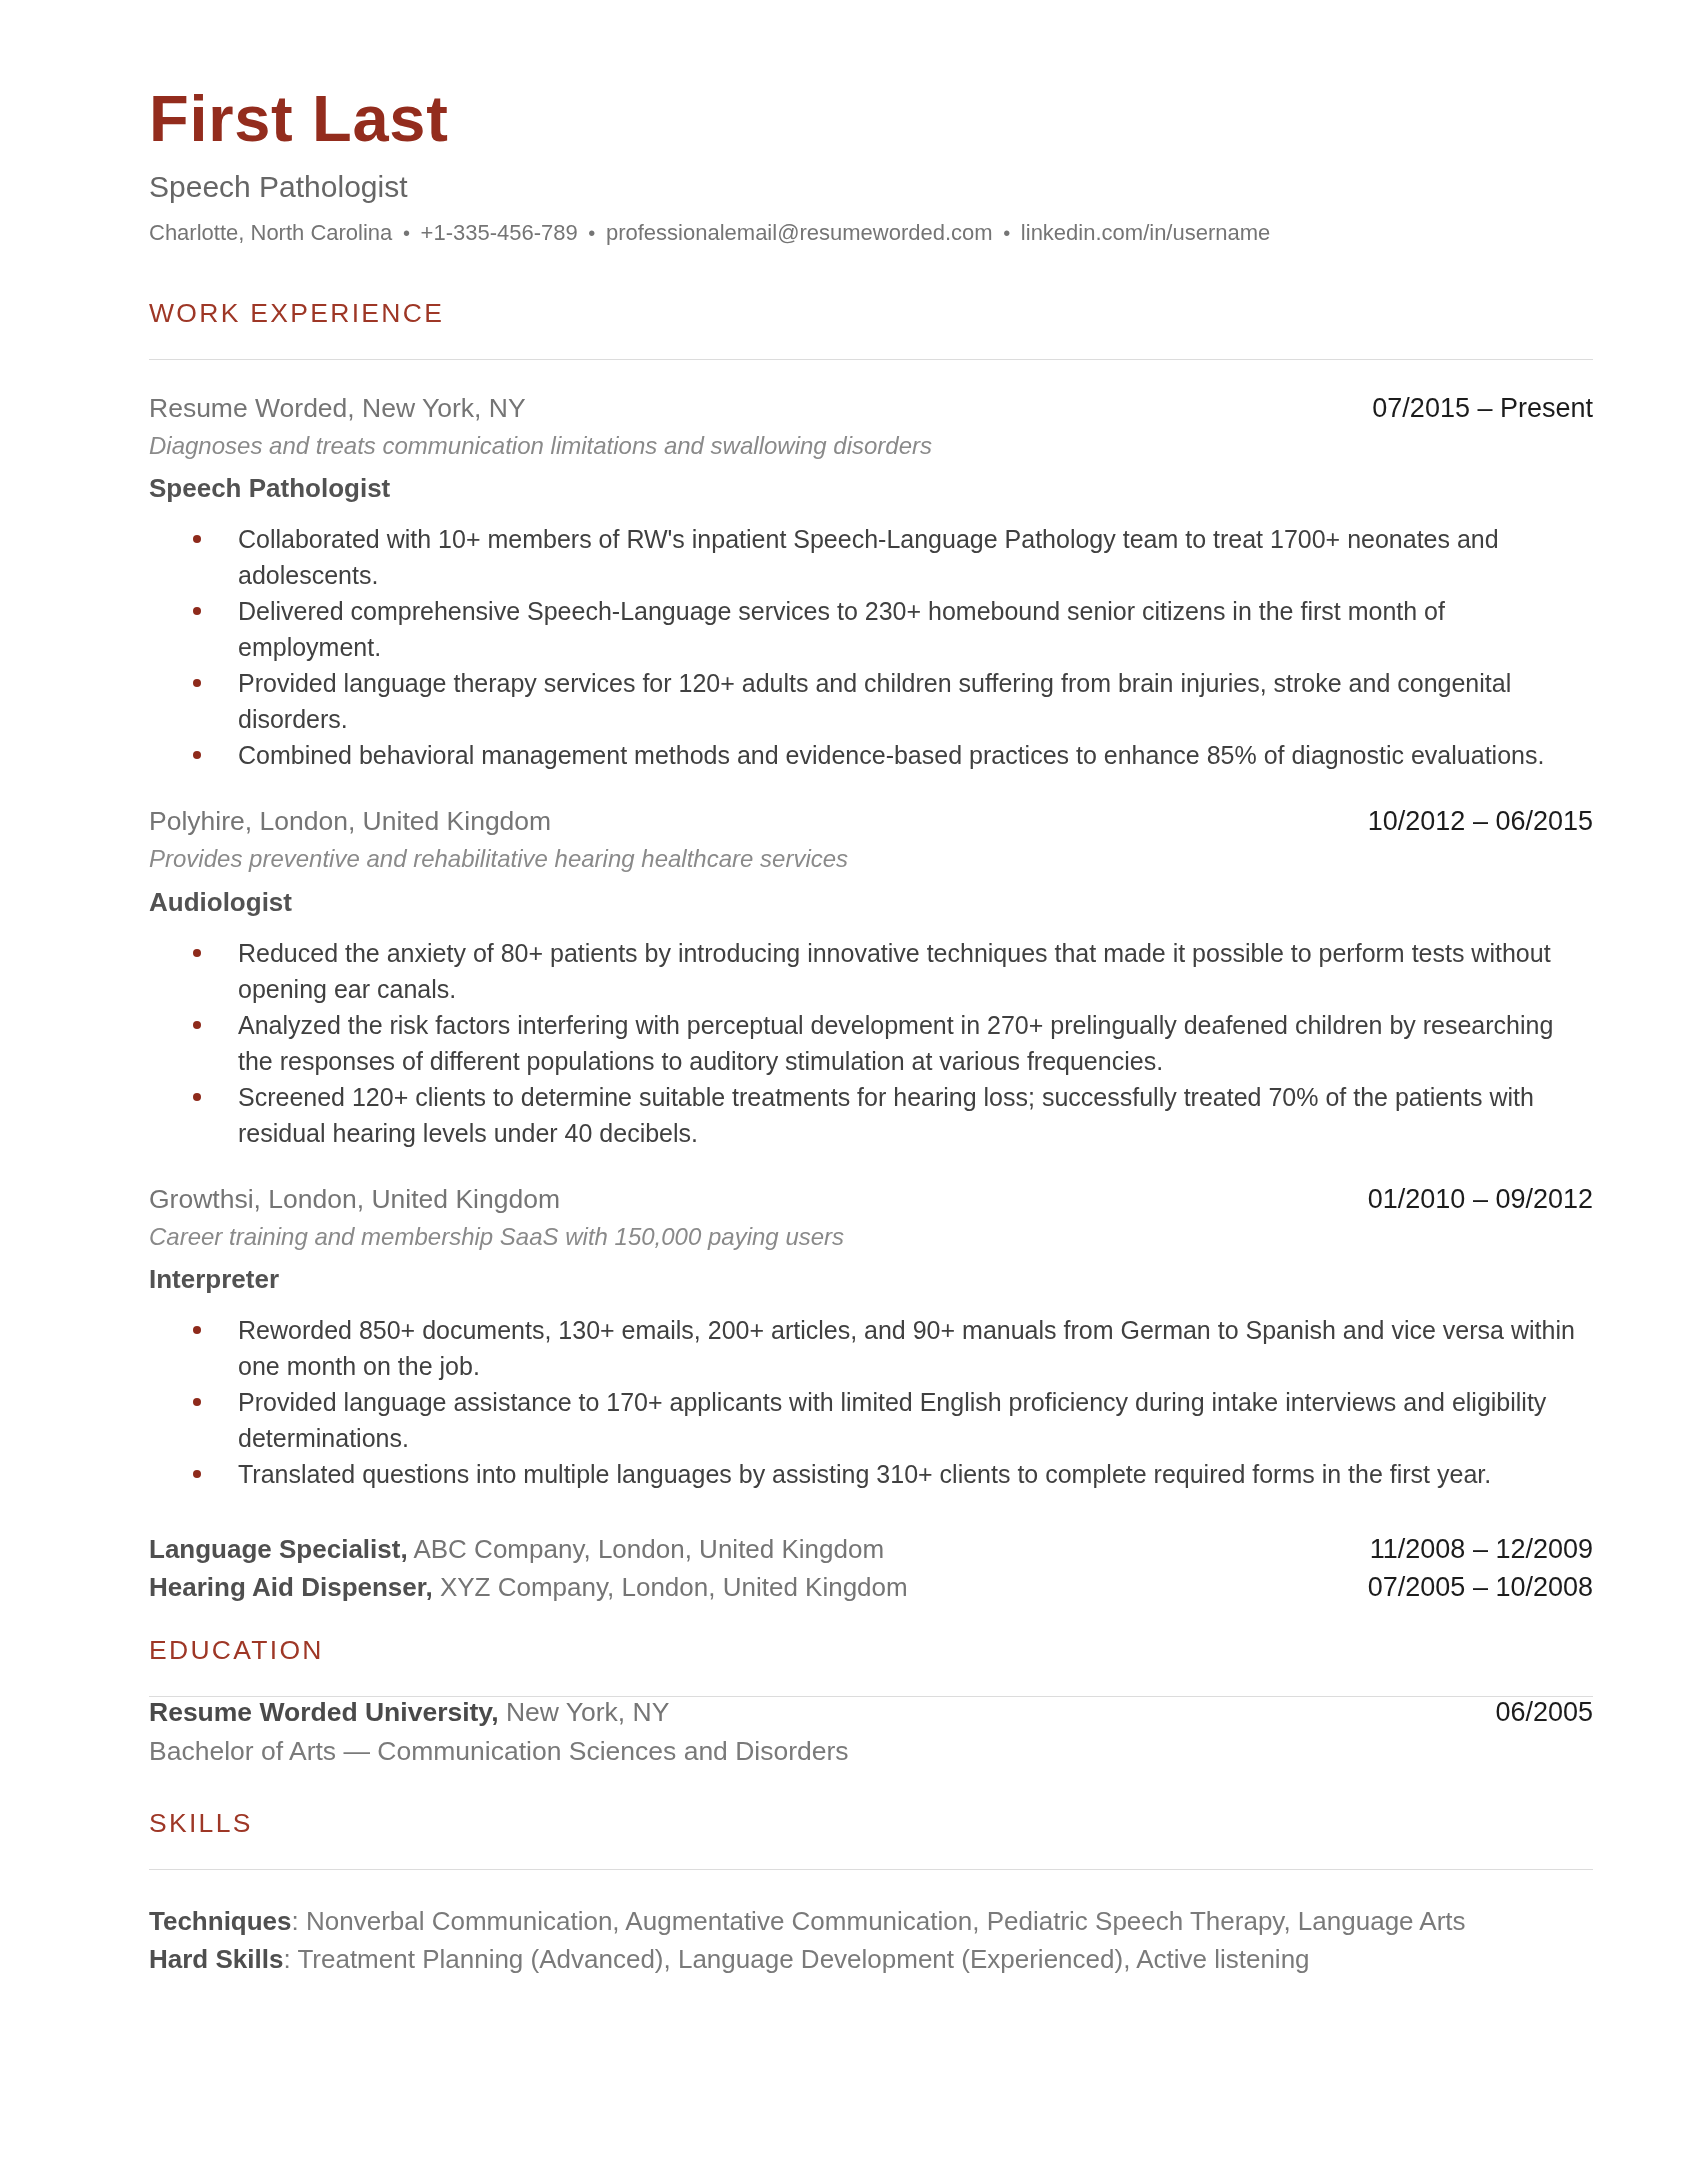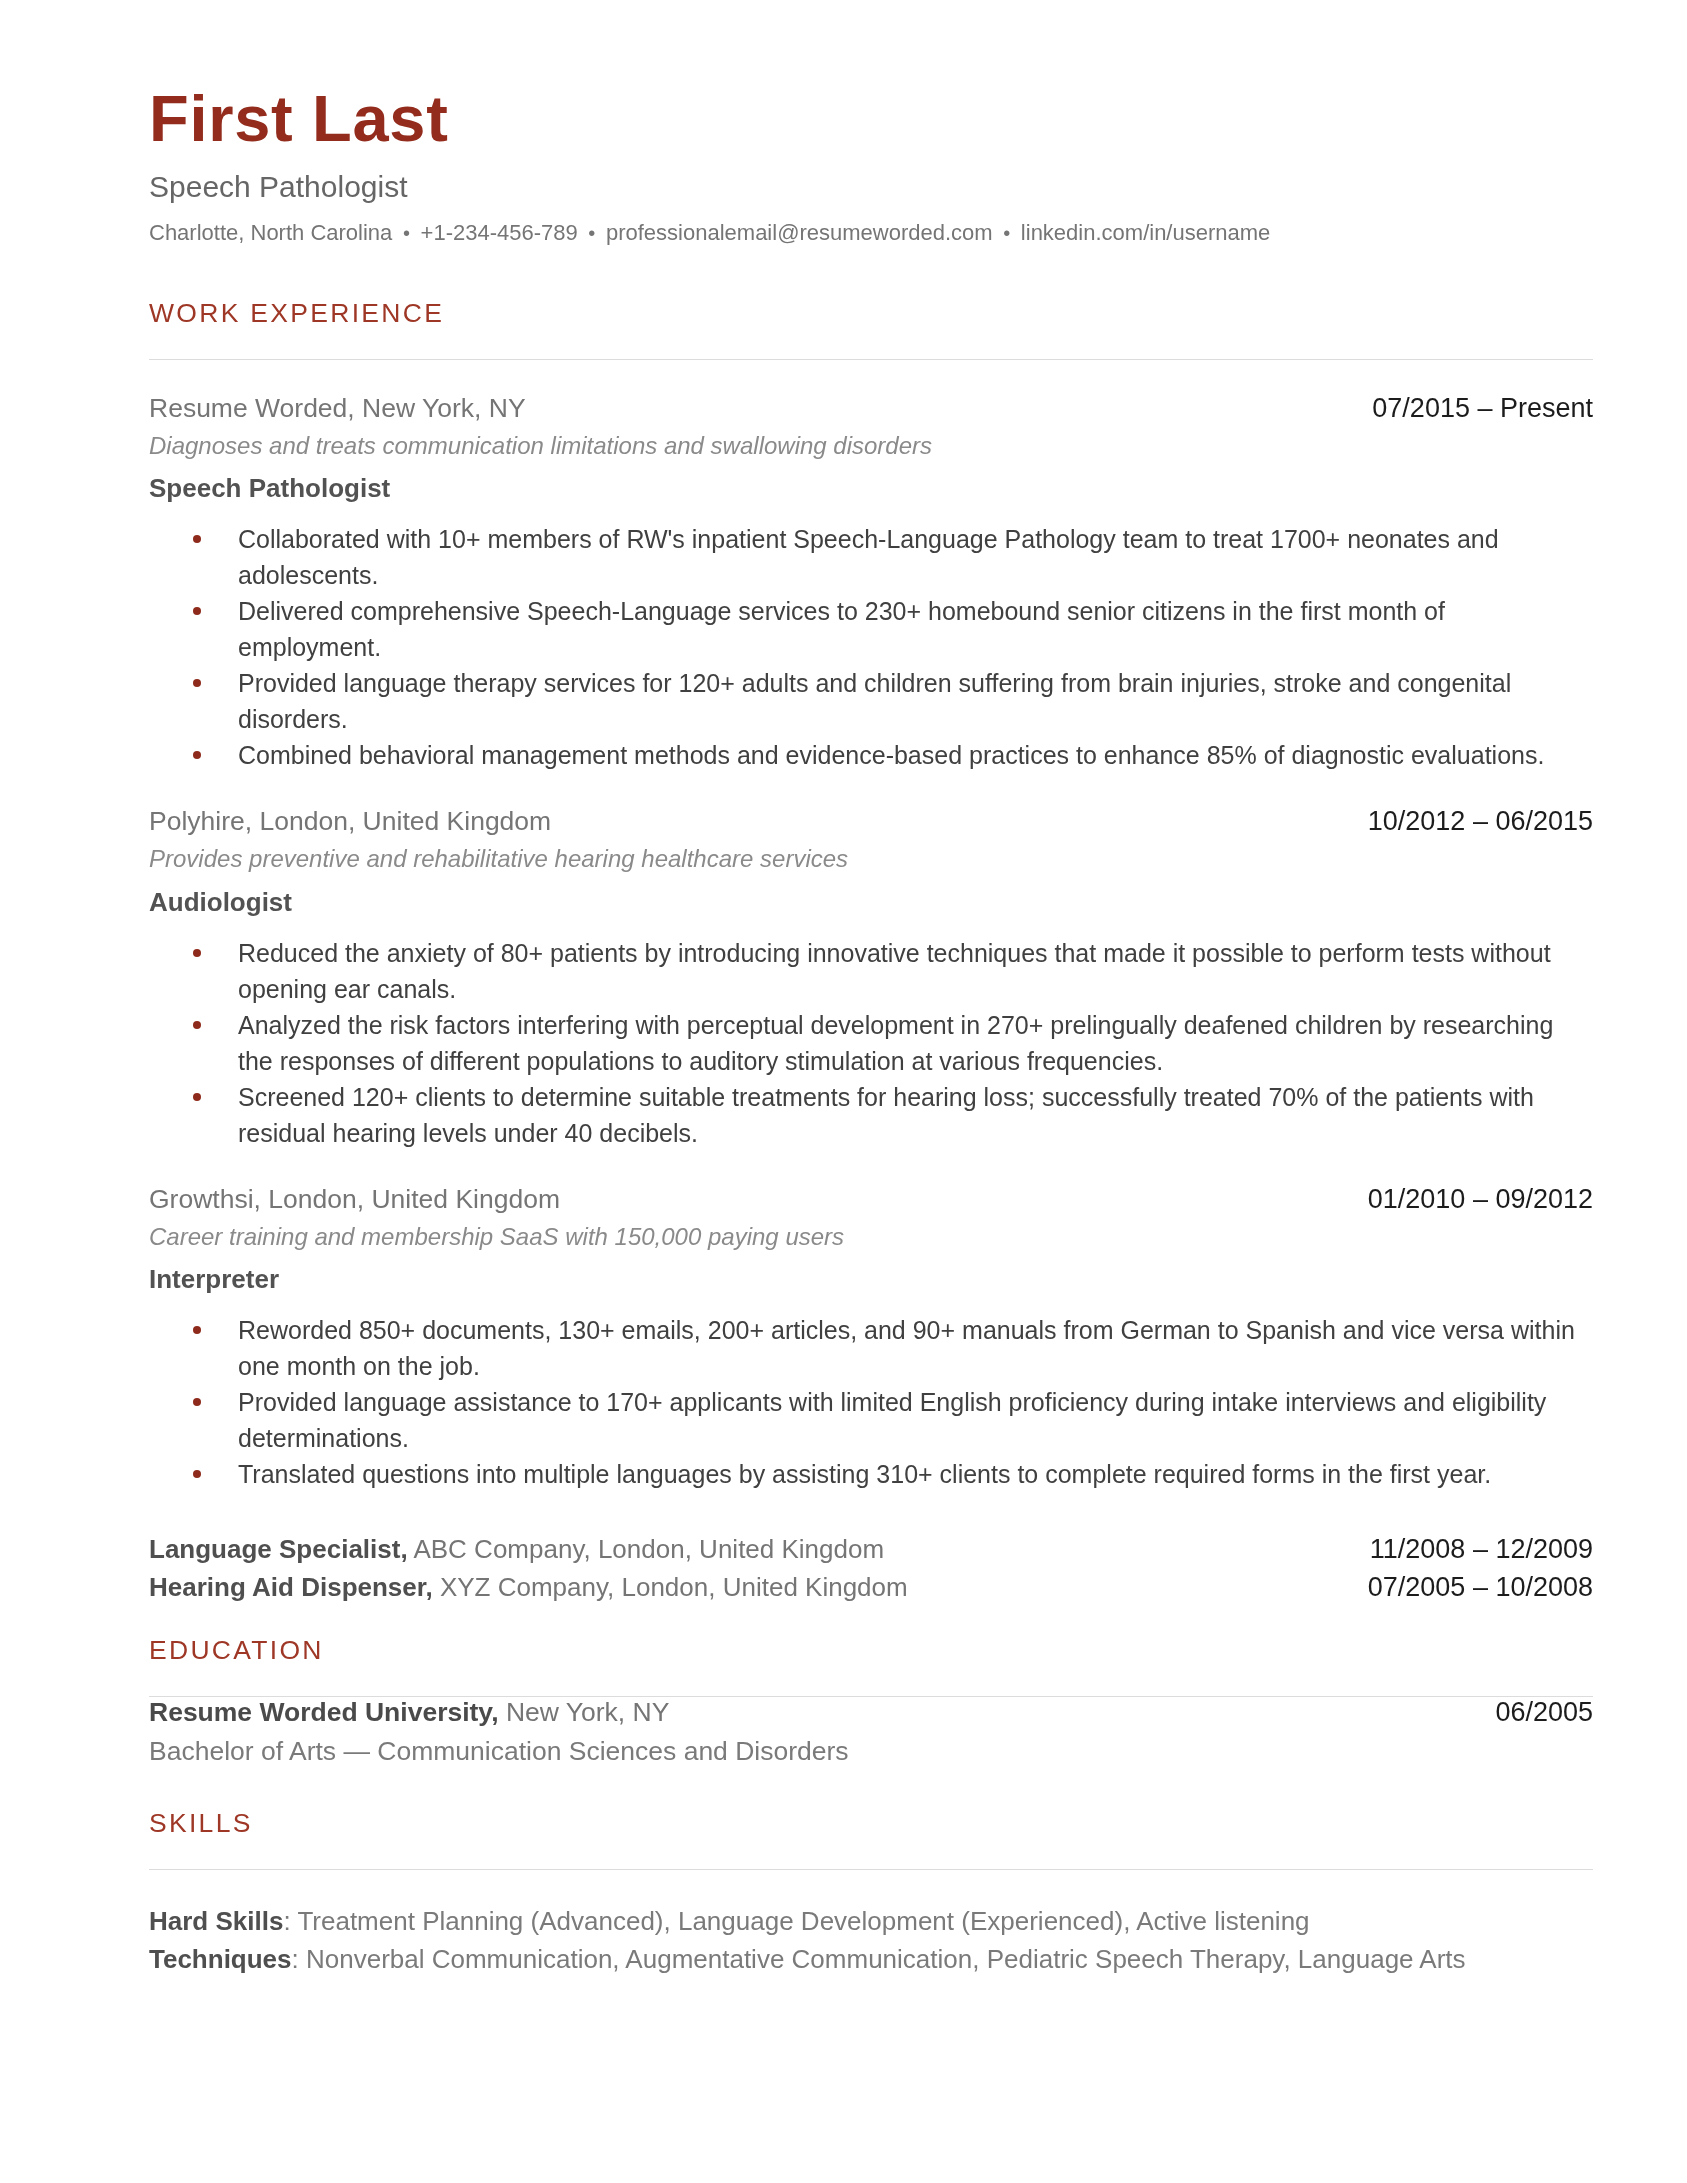--- a/index.html
+++ b/index.html
@@ -46,21 +46,21 @@
 </style>
 </head>
 <body>
 
 <div class="page">
 
   <header>
     <h1 class="name">First Last</h1>
     <div class="subtitle">Speech Pathologist</div>
     <div class="contact">
-      <span>Charlotte, North Carolina</span><span class="sep">•</span><span>+1-234-456-789</span><span class="sep">•</span><span>professionalemail@resumeworded.com</span><span class="sep">•</span><span>linkedin.com/in/username</span>
+      <span>Charlotte, North Carolina</span><span class="sep">•</span><span>+1-335-456-789</span><span class="sep">•</span><span>professionalemail@resumeworded.com</span><span class="sep">•</span><span>linkedin.com/in/username</span>
     </div>
   </header>
 
   <section class="section work">
     <div class="section-heading">WORK EXPERIENCE</div>
     <hr class="rule">
 
     <div class="job">
       <div class="job-header">
         <span class="company">Resume Worded, New York, NY</span>
@@ -123,19 +123,19 @@
       <span class="edu-left"><b>Resume Worded University,</b><span> New York, NY</span></span>
       <span class="dates">06/2005</span>
     </div>
     <div class="degree">Bachelor of Arts — Communication Sciences and Disorders</div>
   </section>
 
   <section class="section skills">
     <div class="section-heading">SKILLS</div>
     <hr class="rule">
     <div class="skill-rows">
+      <div class="skill-row"><b>Techniques</b><span>: Nonverbal Communication, Augmentative Communication, Pediatric Speech Therapy, Language Arts</span></div>
       <div class="skill-row"><b>Hard Skills</b><span>: Treatment Planning (Advanced), Language Development (Experienced), Active listening</span></div>
-      <div class="skill-row"><b>Techniques</b><span>: Nonverbal Communication, Augmentative Communication, Pediatric Speech Therapy, Language Arts</span></div>
     </div>
   </section>
 
 </div>
 
 
 </body></html>

